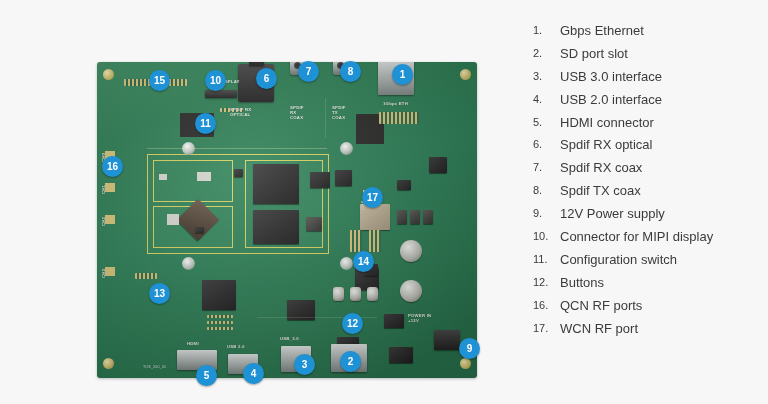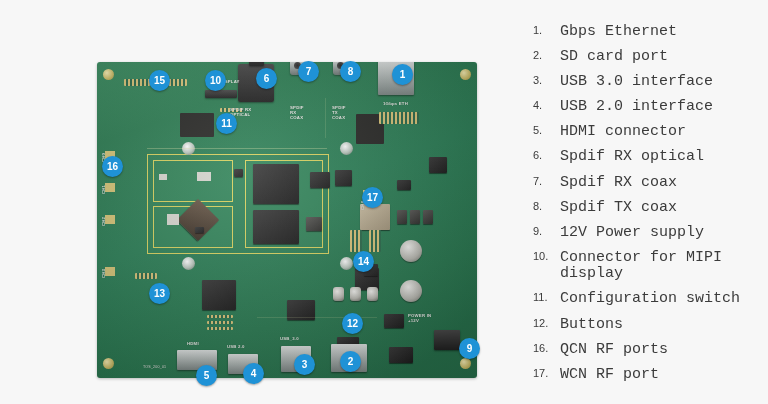--- a/index.html
+++ b/index.html
@@ -74,21 +74,21 @@
     display:flex;align-items:center;justify-content:center;
     line-height:1;
     box-shadow:0 1px 2px rgba(0,0,0,.35);
     font-family:"Liberation Sans", sans-serif;
   }
 
   
   .legend{position:absolute;left:533px;top:24px;width:230px;}
   .legend-row{display:flex;align-items:flex-start;margin-bottom:8.6px;}
   .legend-num{width:27px;flex:0 0 27px;text-align:left;color:#3b3b3b;font-size:11px;}
-  .legend-label{color:#3b3b3b;font-size:15px;line-height:1.1;font-family:Liberation Mono, monospace;}
+  .legend-label{color:#3b3b3b;font-size:13px;line-height:1.1;}
 </style>
 </head>
 <body>
 
 <div id="stage">
 
   <div class="board-photo" id="board">
 
     <div class="hole" style="left:6px;top:7px;"></div>
     <div class="hole" style="left:363px;top:7px;"></div>
@@ -204,37 +204,37 @@
       <div class="badge" style="left: 392px; top: 64px; background: rgb(31, 146, 214);">1</div>
       <div class="badge" style="left: 340px; top: 351px; background: rgb(31, 146, 214);">2</div>
       <div class="badge" style="left: 294px; top: 354px; background: rgb(31, 146, 214);">3</div>
       <div class="badge" style="left: 243px; top: 363px; background: rgb(31, 146, 214);">4</div>
       <div class="badge" style="left: 196px; top: 365px; background: rgb(31, 146, 214);">5</div>
       <div class="badge" style="left: 256px; top: 68px; background: rgb(31, 146, 214);">6</div>
       <div class="badge" style="left: 298px; top: 61px; background: rgb(31, 146, 214);">7</div>
       <div class="badge" style="left: 340px; top: 61px; background: rgb(31, 146, 214);">8</div>
       <div class="badge" style="left: 459px; top: 338px; background: rgb(31, 146, 214);">9</div>
       <div class="badge" style="left: 205px; top: 70px; background: rgb(31, 146, 214);">10</div>
-      <div class="badge" style="left: 195px; top: 113px; background: rgb(31, 146, 214); margin-left: 21px;">11</div>
+      <div class="badge" style="left: 195px; top: 113px; background: rgb(31, 146, 214);">11</div>
       <div class="badge" style="left: 342px; top: 313px; background: rgb(31, 146, 214);">12</div>
       <div class="badge" style="left: 149px; top: 283px; background: rgb(31, 146, 214);">13</div>
       <div class="badge" style="left: 353px; top: 251px; background: rgb(31, 146, 214);">14</div>
       <div class="badge" style="left: 149px; top: 70px; background: rgb(31, 146, 214);">15</div>
       <div class="badge" style="left: 102px; top: 156px; background: rgb(31, 146, 214); text-align: right;">16</div>
       <div class="badge" style="left: 362px; top: 187px; background: rgb(31, 146, 214);">17</div>
     </div>
 
   <div class="legend">
     <div class="legend-row">
       <span class="legend-num">1.</span>
       <span class="legend-label">Gbps Ethernet</span>
     </div>
     <div class="legend-row">
       <span class="legend-num">2.</span>
-      <span class="legend-label">SD card port</span>
+      <span class="legend-label">SD port slot</span>
     </div>
     <div class="legend-row">
       <span class="legend-num">3.</span>
       <span class="legend-label">USB 3.0 interface</span>
     </div>
     <div class="legend-row">
       <span class="legend-num">4.</span>
       <span class="legend-label">USB 2.0 interface</span>
     </div>
     <div class="legend-row">

